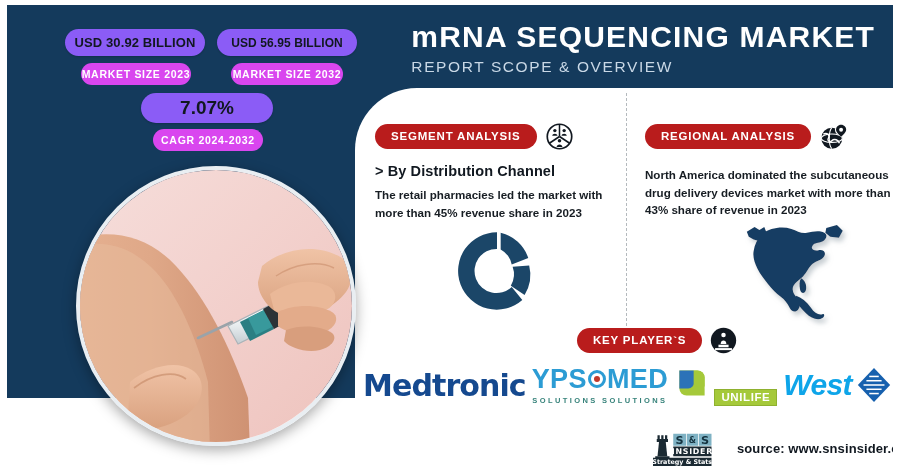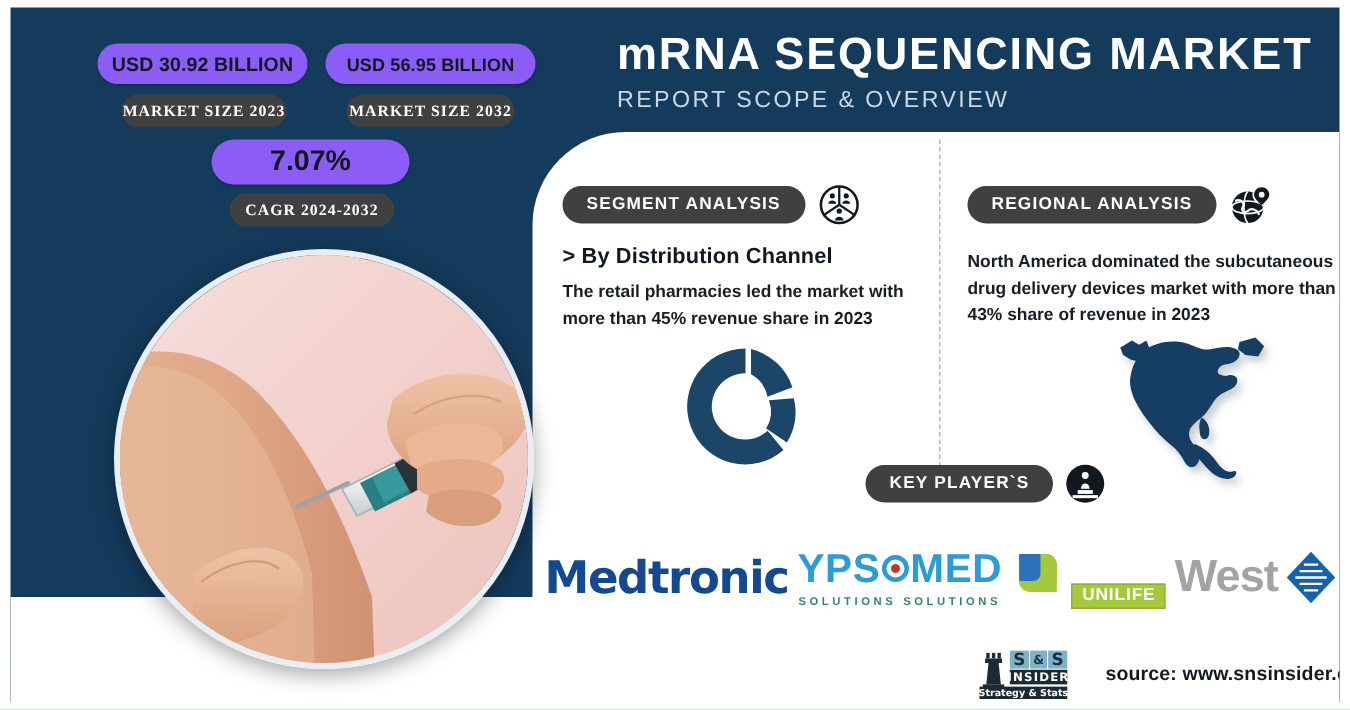--- a/index.html
+++ b/index.html
@@ -68,29 +68,28 @@
     border-radius:40px;
     color:#111820;
     font-weight:bold;
     text-align:center;
     display:flex;align-items:center;justify-content:center;
     box-shadow:0 1px 2px rgba(0,0,0,.18);
     white-space:nowrap;
   }
   .pill-blue{
     position:absolute;
-    background:#404040;
+    background:#d946ef;
     border-radius:40px;
     color:#ffffff;
     font-weight:bold;
     text-align:right;
     display:flex;align-items:center;justify-content:center;
     letter-spacing:.7px;
     white-space:nowrap;
-    font-family:Liberation Serif, serif;
   }
   #pill-ms2023-val{left:58px;top:24px;width:140px;height:27px;font-size:13px;letter-spacing:.1px;}
   #pill-ms2023-lab{left:74px;top:58px;width:110px;height:22px;font-size:10.5px;}
   #pill-ms2032-val{left:210px;top:24px;width:140px;height:27px;font-size:12px;letter-spacing:.1px;}
   #pill-ms2032-lab{left:224px;top:58px;width:112px;height:22px;font-size:10.5px;}
   #pill-cagr-val{left:134px;top:88px;width:132px;height:30px;font-size:19px;}
   #pill-cagr-lab{left:146px;top:124px;width:110px;height:22px;font-size:10.5px;}
 
   
   .photo-wrap{
@@ -112,21 +111,21 @@
     z-index:5;
   }
 
   
   .section{position:absolute;z-index:6;}
   #segment-section{left:368px;top:118px;width:236px;}
   #regional-section{left:638px;top:118px;width:252px;}
 
   .badge-row{display:flex;align-items:center;gap:9px;}
   .badge{
-    background:#404040;color:#ffffff;
+    background:#b91c1c;color:#ffffff;
     font-size:11.5px;font-weight:bold;letter-spacing:.8px;
     padding:6px 16px 7px;border-radius:30px;
     white-space:nowrap;
     text-align:center;
   }
   .badge-icon{width:27px;height:27px;flex:0 0 27px;}
 
   .seg-head{
     margin-top:13px;
     color:#111820;font-size:14.5px;font-weight:bold;
@@ -143,21 +142,21 @@
   .donut-wrap{
     position:absolute;left:444px;top:214px;width:92px;height:104px;z-index:6;
   }
   
   .map-wrap{
     position:absolute;left:734px;top:213px;width:126px;height:112px;z-index:6;
   }
 
   
   .keyplayers-badge{
-    position:absolute;left:570px;top:304px;z-index:7;
+    position:absolute;left:570px;top:322px;z-index:7;
     display:flex;align-items:center;gap:8px;
   }
   .logos{
     position:absolute;left:356px;top:352px;width:530px;height:56px;z-index:6;
     display:flex;align-items:center;justify-content:space-between;
   }
 
   
   .logo-medtronic{
     color:#15498F;font-size:30px;font-weight:bold;letter-spacing:-.9px;
@@ -189,21 +188,21 @@
     width:36px;height:36px;margin:0 auto;
   }
   .uni-word{
     margin-top:2px;background:#A5C93A;color:#ffffff;
     font-size:11.5px;font-weight:bold;letter-spacing:.6px;
     padding:1px 6px 2px;border:1.5px solid #8FB12F;display:inline-block;
   }
   
   .logo-west{display:flex;align-items:center;gap:3px;}
   .west-word{
-    color:#a3a3a3;font-size:30px;font-weight:bold;
+    color:#0ea5e9;font-size:30px;font-weight:bold;font-style:italic;
     letter-spacing:-.6px;
   }
 
   
   .source{
     position:absolute;left:643px;top:424px;z-index:7;
     display:flex;align-items:center;gap:9px;
   }
   .sns-logo{
     width:78px;height:38px;flex:0 0 78px;

